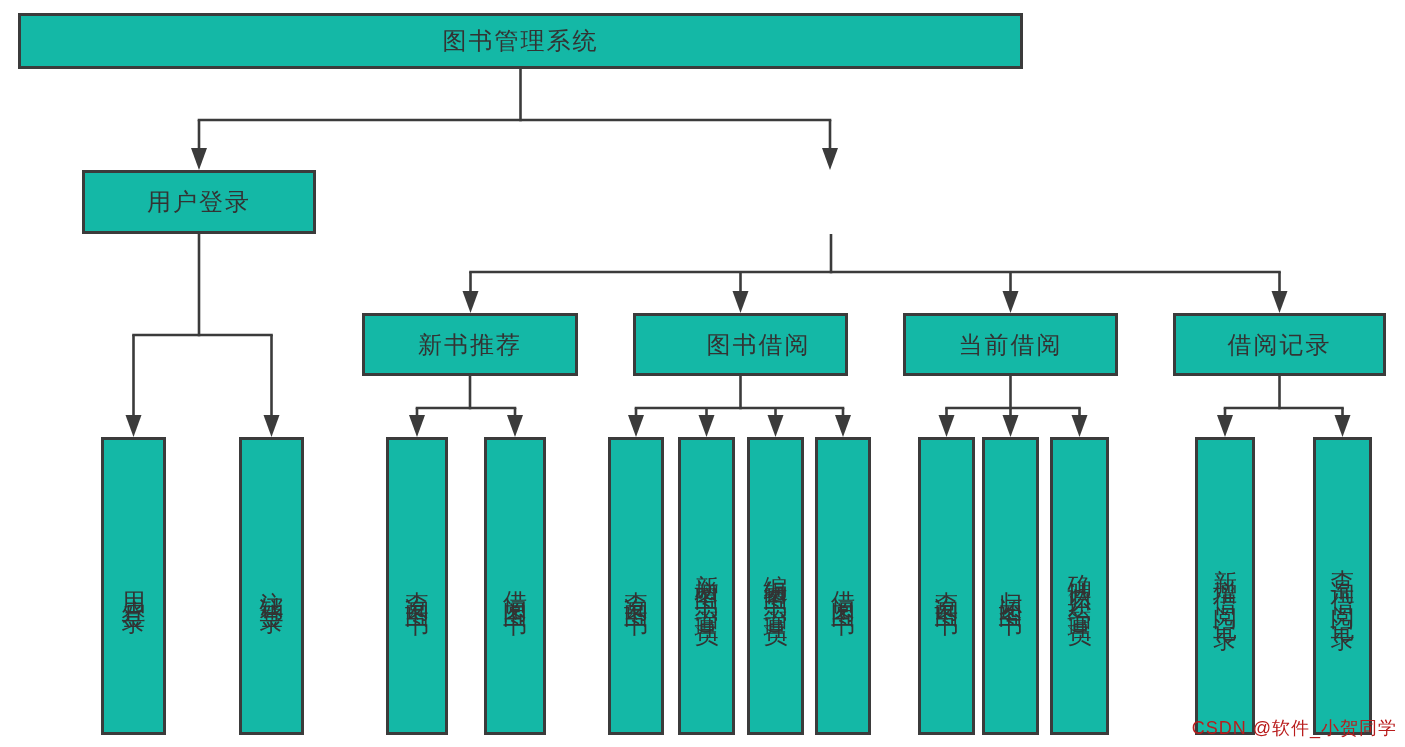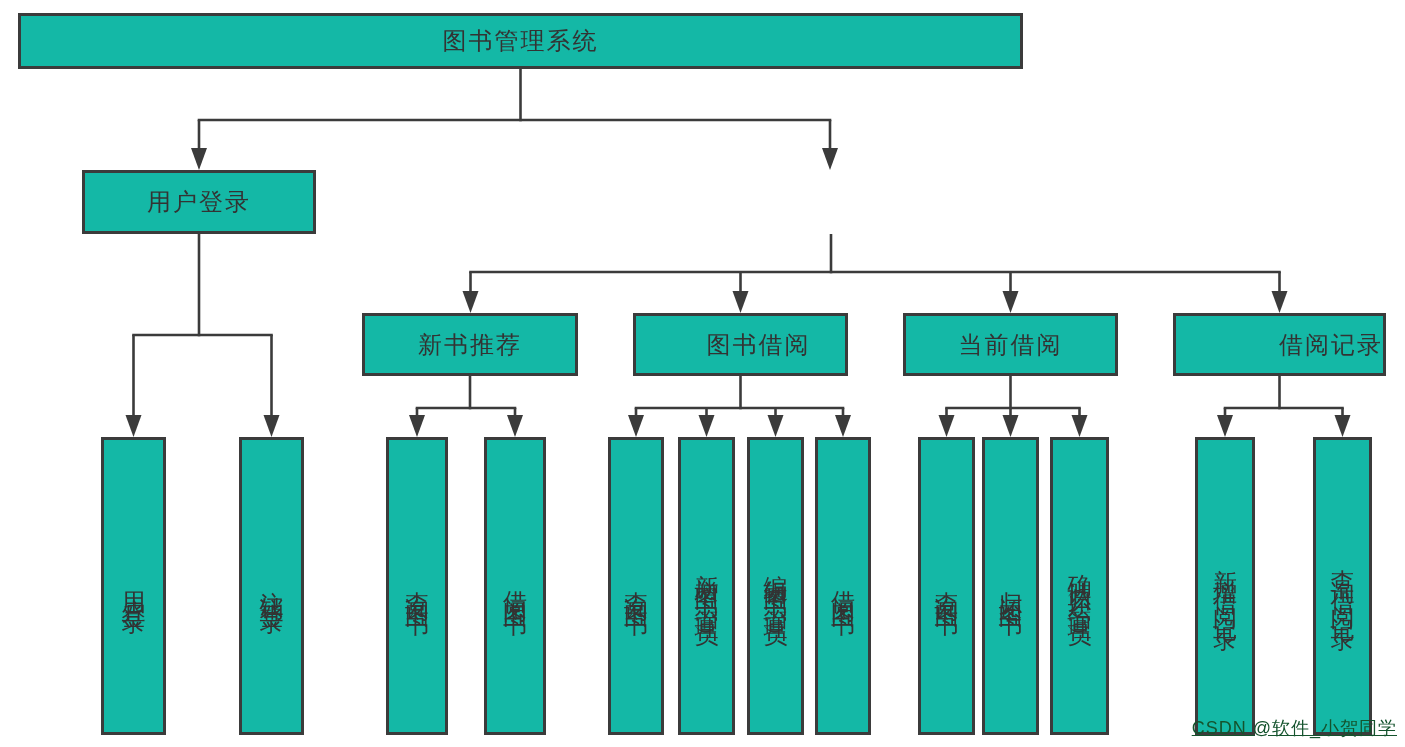--- a/index.html
+++ b/index.html
@@ -37,25 +37,24 @@
     font-size: 24px;
     line-height: 1;
     letter-spacing: 7px;
   }
   .leaf .vtext.loose { letter-spacing: 12px; }
   .watermark {
     position: absolute;
     top: 716px;
     right: 8px;
     font-size: 18px;
-    color: #14532d;
+    color: #b91c1c;
     letter-spacing: 1px;
     white-space: nowrap;
     z-index: 5;
-    text-decoration: underline;
   }
 </style>
 </head>
 <body>
 
 <div class="canvas">
 
   <svg class="connectors" width="1405" height="747" viewBox="0 0 1405 747" xmlns="http://www.w3.org/2000/svg">
     <g stroke="#3b3b3b" stroke-width="2.6" fill="none">
 
@@ -135,21 +134,21 @@
 
   <div class="box box-h" style="left:362px; top:313px; width:216px; height:63px;align-items:center;">
     <span>新书推荐</span>
   </div>
   <div class="box box-h" style="left:633px; top:313px; width:215px; height:63px;padding-left:36px;">
     <span>图书借阅</span>
   </div>
   <div class="box box-h" style="left:903px; top:313px; width:215px; height:63px;">
     <span>当前借阅</span>
   </div>
-  <div class="box box-h" style="left:1173px; top:313px; width:213px; height:63px;justify-content:flex-end;">
+  <div class="box box-h" style="left:1173px; top:313px; width:213px; height:63px;">
     <span>借阅记录</span>
   </div>
 
   <div class="box leaf" style="left:101px; top:437px; width:65px; height:298px;">
     <span class="vtext">用户登录</span>
   </div>
   <div class="box leaf" style="left:239px; top:437px; width:65px; height:298px;">
     <span class="vtext">注销登录</span>
   </div>
 

